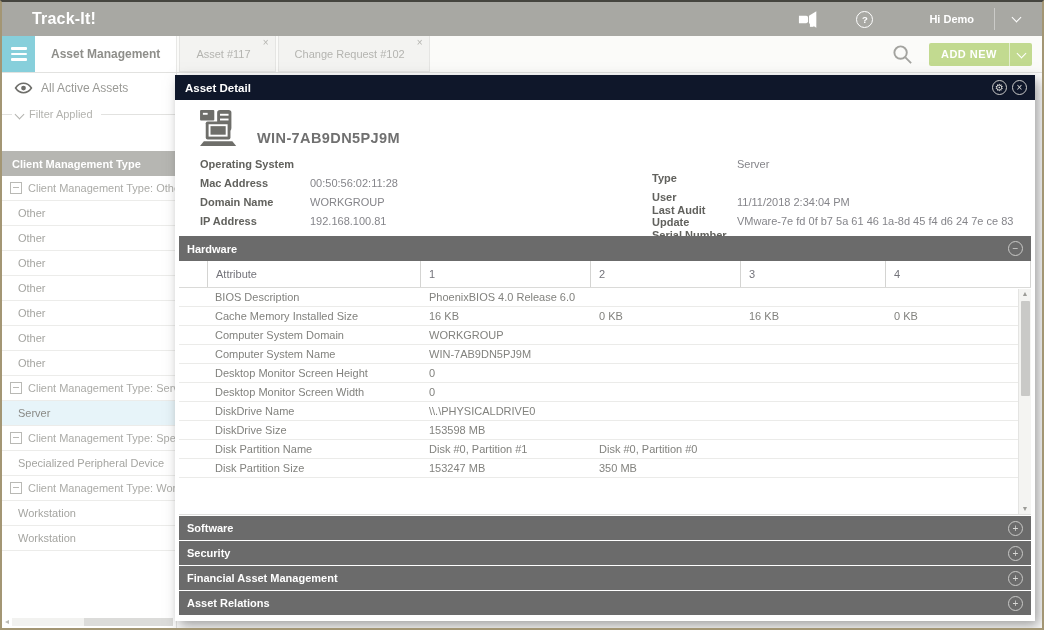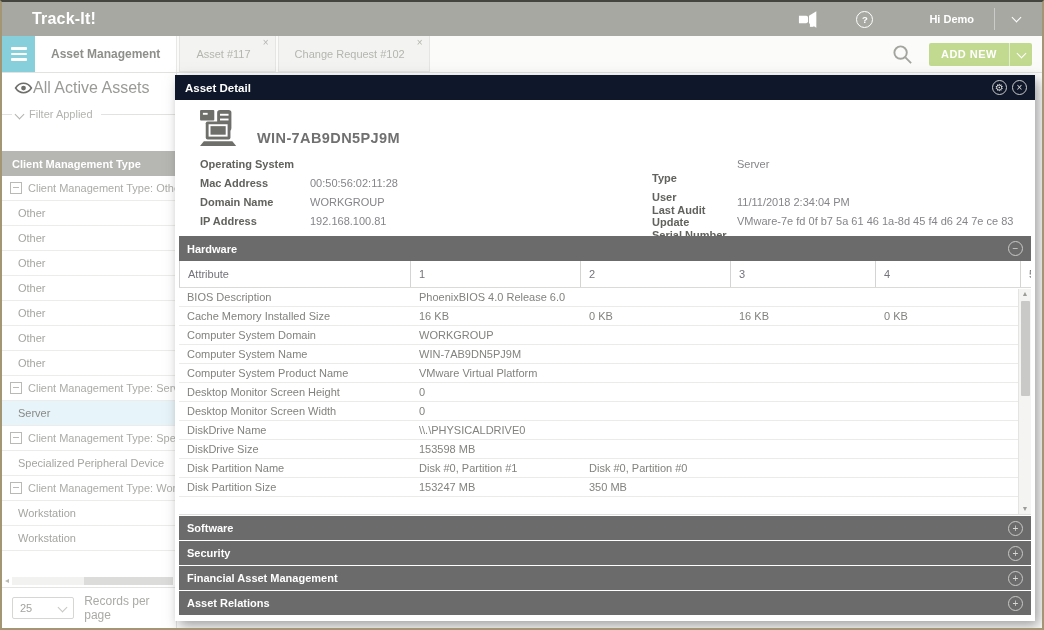--- a/index.html
+++ b/index.html
@@ -30,21 +30,21 @@
   .search-btn{align-self:center;margin-right:16px;display:flex;}
   .addnew{align-self:center;margin-right:10px;height:23px;background:#c2da90;border-radius:2px;
     display:flex;align-items:center;color:#fff;font-size:11px;font-weight:bold;}
   .addnew-label{padding:0 12px;letter-spacing:.5px;}
   .addnew-divider{width:1px;height:23px;background:rgba(255,255,255,.55);}
   .addnew-caret{width:22px;display:flex;justify-content:center;}
   .addnew-caret .chev{margin-top:-2px;}
   
   .content{display:flex;height:555px;}
   .sidebar{width:175px;border-right:1px solid #e4e4e2;display:flex;flex-direction:column;box-sizing:border-box;background:#fff;flex:none;}
-  .view-row{height:30px;display:flex;align-items:center;padding-left:12px;color:#9a9a96;font-size:16px;flex:none;}
+  .view-row{height:30px;display:flex;align-items:center;padding-left:12px;gap:8px;color:#9a9a96;font-size:12px;flex:none;}
   .filter-row{height:22px;display:flex;align-items:center;color:#b3b3af;font-size:11px;flex:none;}
   .filter-line{height:1px;background:#e2e2e0;}
   .fl-left{width:10px;}
   .fl-right{flex:1;}
   .filter-chev{margin:0 6px 0 4px;color:#b3b3af;}
   .spacer26{height:26px;flex:none;}
   .side-head{height:25px;background:#b6b6b2;color:#fff;font-weight:bold;font-size:11px;display:flex;align-items:center;padding-left:10px;flex:none;}
   .side-list{flex:none;}
   .side-row{height:25px;display:flex;align-items:center;border-bottom:1px solid #ececea;font-size:11px;
     color:#a5a5a1;padding-left:16px;white-space:nowrap;overflow:hidden;box-sizing:border-box;}
@@ -82,21 +82,21 @@
   .fields-left .flabel{width:110px;}
   .fields-right .flabel{width:85px;margin-top:28px;}
   .fvalue{color:#85858a;white-space:nowrap;}
   .hw-bar{height:25px;background:#6b6b6b;display:flex;align-items:center;flex:none;}
   .hw-title{color:#fff;font-weight:bold;font-size:11px;margin-left:8px;}
   .hw-minus{margin-left:auto;margin-right:8px;}
   .htable{position:relative;flex:none;height:253px;overflow:hidden;border-bottom:1px solid #e0e0de;}
   .hheader{display:flex;height:27px;box-sizing:border-box;border-bottom:1px solid #dadad8;}
   .hcell{border-right:1px solid #d4d4d2;font-size:11px;color:#73737a;padding:7px 0 0 8px;box-sizing:border-box;}
   .hcell:first-child{border-left:1px solid #d4d4d2;}
-  .c0{width:232px;flex:none;}
+  .c0{width:214px;flex:none;margin-left:28px;}
   .c1{width:170px;flex:none;}
   .c2{width:150px;flex:none;}
   .c3{width:145px;flex:none;}
   .c4{width:145px;flex:none;}
   .c5{flex:1;}
   .trow{display:flex;height:18px;border-bottom:1px solid #ebebe9;align-items:center;}
   .tcell{font-size:11px;color:#82827e;padding-left:8px;box-sizing:border-box;white-space:nowrap;overflow:hidden;}
   .vscroll{position:absolute;right:0;top:28px;bottom:0;width:13px;background:#f4f4f2;border-left:1px solid #e4e4e2;
     display:flex;flex-direction:column;align-items:center;box-sizing:border-box;}
   .vs-arrow{font-size:7px;color:#9c9c98;line-height:10px;flex:none;}
@@ -230,27 +230,20 @@
             <span>Workstation</span>
           </div>
         </div>
       <div class="side-spacer"></div>
       <div class="hscroll">
         <span class="hscroll-arrow">◂</span>
         <span class="hscroll-track">
           <span class="hscroll-thumb"></span>
         </span>
       </div>
-      <div class="side-footer">
-        <div class="page-size">
-          <span>25</span>
-          <span class="chev"></span>
-        </div>
-        <span class="records-label">Records per page</span>
-      </div>
     </aside>
     <main class="main-area"></main>
   </div>
 
   <div class="modal">
     <div class="modal-header">
       <span class="modal-title">Asset Detail</span>
       <div class="modal-hicons">
         <span class="circ">⚙</span>
         <span class="circ">×</span>
@@ -348,28 +341,20 @@
             </div>
             <div class="trow">
               <div class="tcell c0">Computer System Name</div>
               <div class="tcell c1">WIN-7AB9DN5PJ9M</div>
               <div class="tcell c2"></div>
               <div class="tcell c3"></div>
               <div class="tcell c4"></div>
               <div class="tcell c5"></div>
             </div>
             <div class="trow">
-              <div class="tcell c0">Computer System Product Name</div>
-              <div class="tcell c1">VMware Virtual Platform</div>
-              <div class="tcell c2"></div>
-              <div class="tcell c3"></div>
-              <div class="tcell c4"></div>
-              <div class="tcell c5"></div>
-            </div>
-            <div class="trow">
               <div class="tcell c0">Desktop Monitor Screen Height</div>
               <div class="tcell c1">0</div>
               <div class="tcell c2"></div>
               <div class="tcell c3"></div>
               <div class="tcell c4"></div>
               <div class="tcell c5"></div>
             </div>
             <div class="trow">
               <div class="tcell c0">Desktop Monitor Screen Width</div>
               <div class="tcell c1">0</div>

